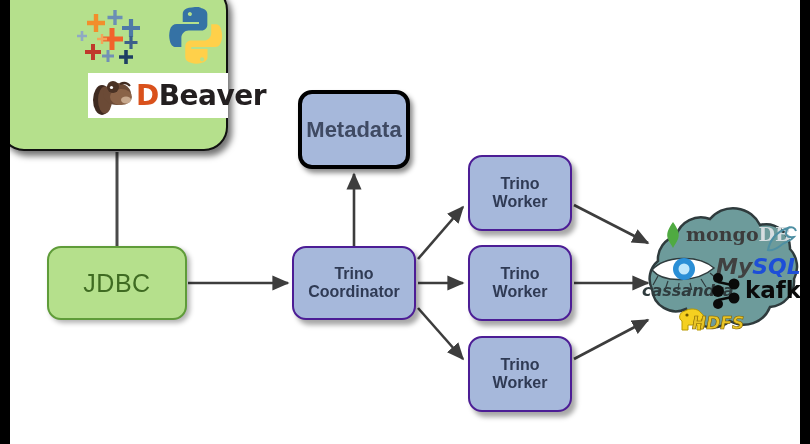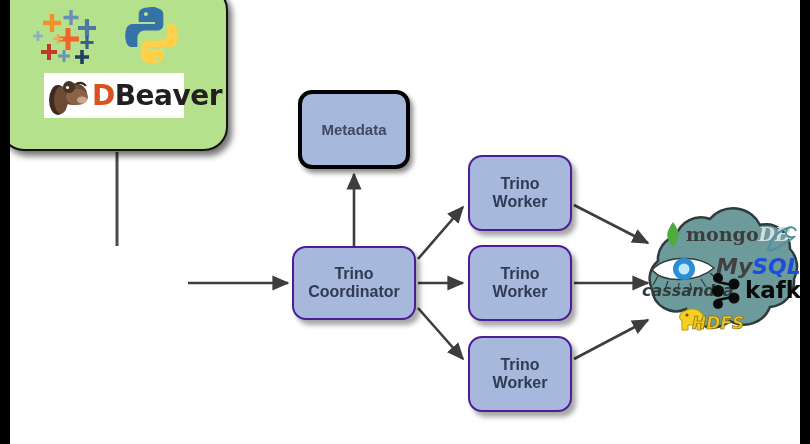--- a/index.html
+++ b/index.html
@@ -79,21 +79,21 @@
     top: 90px;
     width: 112px;
     height: 79px;
     background: #a6b8db;
     border: 4px solid #000000;
     border-radius: 14px;
     box-shadow: 3px 4px 5px rgba(0,0,0,0.45);
   }
   .metadata-box .label {
     color: #3f4a63;
-    font-size: 15px;
+    font-size: 22px;
     font-weight: bold;
   }
 
   
   .trino-box {
     background: #a6b8db;
     border: 2px solid #4c1d95;
     box-shadow: 4px 5px 5px rgba(0,0,0,0.35);
   }
   .trino-box .label {
@@ -124,21 +124,21 @@
   .cloud-wrap {
     position: absolute;
     left: 630px;
     top: 198px;
     width: 180px;
     height: 158px;
     z-index: 15;
   }
 
   
-  .logo { position: absolute; }
+  .logo { position: absolute; margin-left: 44px; }
 
   .tableau-logo { left: 28px; top: 18px; width: 72px; height: 60px; }
   .python-logo  { left: 122px; top: 14px; width: 62px; height: 64px; }
   .dbeaver-logo {
     left: 42px; top: 85px;
     width: 140px; height: 45px;
     background: #ffffff;
     display: flex;
     align-items: center;
   }
@@ -154,21 +154,21 @@
 
   
   .cloud-logo-text { position: absolute; white-space: nowrap; }
   .mongo-text {
     left: 56px; top: 25px;
     font-family: "DejaVu Serif", serif;
     font-size: 19px;
     font-weight: bold;
   }
   .mongo-mongo { color: #3c3c3c; text-align: right; }
-  .mongo-db { color: #d6dde0; font-style: italic; }
+  .mongo-db { color: #d6dde0; }
   .mysql-text {
     left: 86px; top: 56px;
     font-family: "DejaVu Sans", sans-serif;
     font-size: 22px;
     font-weight: bold;
     font-style: italic;
   }
   .mysql-my { color: #404040; }
   .mysql-sql { color: #1d4ed8; }
   .cassandra-text {
@@ -263,20 +263,23 @@
         <circle cx="21.5" cy="13.5" r="1.6" fill="#ffffff"></circle>
         <path d="M30 10 q6 -3 10 2" stroke="#3f2a20" stroke-width="2" fill="none"></path>
         <ellipse cx="36" cy="26" rx="5" ry="3.4" fill="#c8a98e"></ellipse>
       </svg>
       <span class="dbeaver-text">
         <span class="dbeaver-d">D</span><span class="dbeaver-rest">Beaver</span>
       </span>
     </div>
   </div>
 
+  <div class="node jdbc-box">
+    <span class="label">JDBC</span>
+  </div>
 
   <div class="node metadata-box">
     <span class="label">Metadata</span>
   </div>
 
   <div class="node trino-box coordinator-box">
     <span class="label">Trino
 Coordinator</span>
   </div>
 

